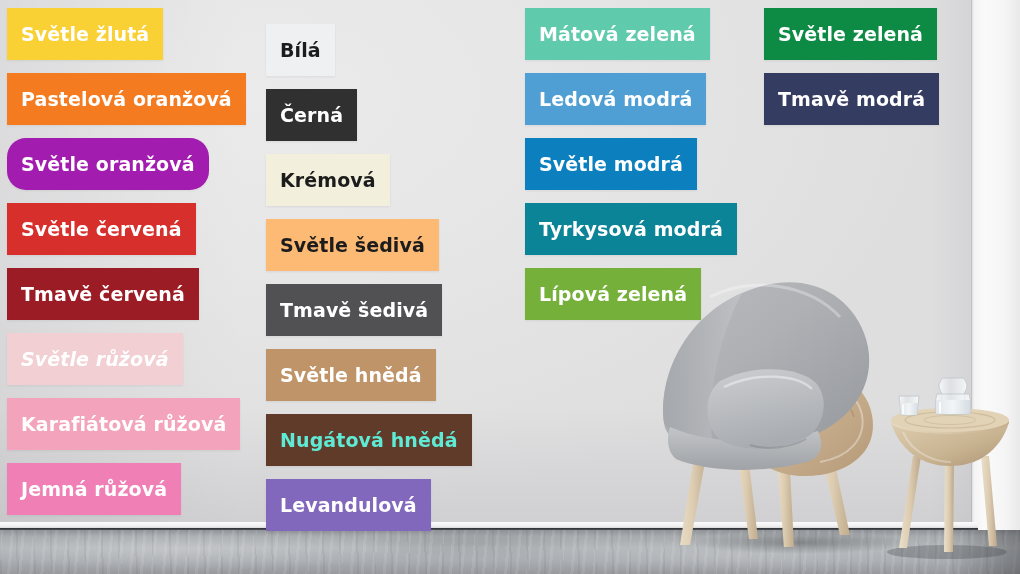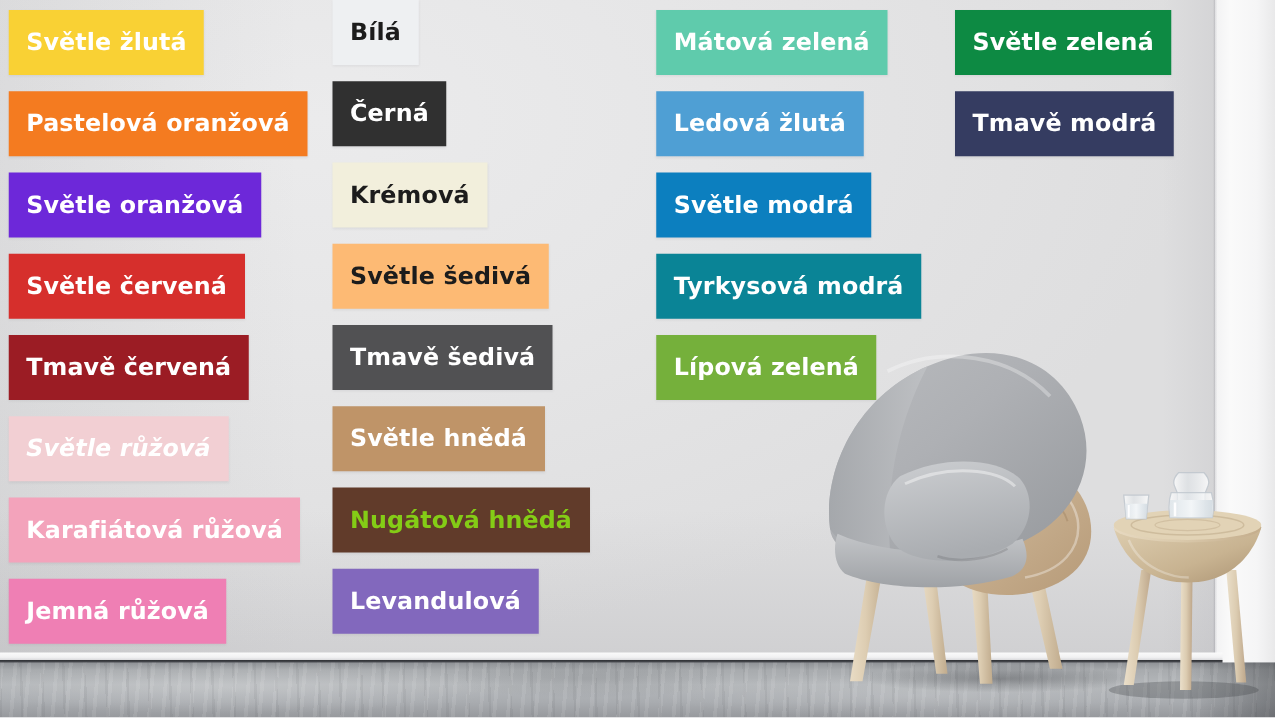--- a/index.html
+++ b/index.html
@@ -80,21 +80,21 @@
     padding:0 14px;
     margin-bottom:13px;
     font-family:"DejaVu Sans", sans-serif;
     font-weight:700;
     font-size:19px;
     letter-spacing:.1px;
     white-space:nowrap;
     box-shadow:0 1px 2px rgba(90,90,95,.10);
   }
   #col1 { left:7px;   top:8px; }
-  #col2 { left:266px; top:0; }
+  #col2 { left:266px; top:24px; }
   #col3 { left:525px; top:8px; }
   #col4 { left:764px; top:8px; }
 </style>
 </head>
 <body>
 
 <div id="scene">
 
   <div class="wall-main"></div>
   <div class="wall-shadow-left"></div>
@@ -244,40 +244,40 @@
         <path d="M14,26 L34,26 L32,45 L16,45 Z" fill="url(#glassG)" stroke="rgba(190,198,205,.85)" stroke-width="1"></path>
         <path d="M15,33 L33,33 L32,45 L16,45 Z" fill="url(#waterG)"></path>
         <path d="M18,34 L18,44" stroke="rgba(255,255,255,.9)" stroke-width="1.6"></path>
       </g>
     </svg>
   </div>
 
   <div class="col" id="col1">
       <div class="label" style="background: rgb(249, 209, 52); color: rgb(255, 255, 255);">Světle žlutá</div>
       <div class="label" style="background: rgb(244, 123, 32); color: rgb(255, 255, 255);">Pastelová oranžová</div>
-      <div class="label" style="background: #6d28d9; color: rgb(255, 255, 255);">Světle oranžová</div>
+      <div class="label" style="background: #a21caf; color: rgb(255, 255, 255); border-radius: 19px;">Světle oranžová</div>
       <div class="label" style="background: rgb(214, 47, 44); color: rgb(255, 255, 255);">Světle červená</div>
       <div class="label" style="background: rgb(155, 28, 36); color: rgb(255, 255, 255);">Tmavě červená</div>
       <div class="label" style="background: rgb(242, 207, 211); color: rgb(255, 255, 255); font-style: italic;">Světle růžová</div>
       <div class="label" style="background: rgb(243, 163, 187); color: rgb(255, 255, 255);">Karafiátová růžová</div>
       <div class="label" style="background: rgb(239, 127, 180); color: rgb(255, 255, 255);">Jemná růžová</div>
     </div>
   <div class="col" id="col2">
       <div class="label" style="background: rgb(238, 240, 242); color: rgb(28, 28, 28);">Bílá</div>
       <div class="label" style="background: rgb(48, 48, 48); color: rgb(255, 255, 255);">Černá</div>
       <div class="label" style="background: rgb(242, 239, 220); color: rgb(28, 28, 28);">Krémová</div>
       <div class="label" style="background: #fdba74; color: rgb(28, 28, 28);">Světle šedivá</div>
       <div class="label" style="background: rgb(81, 81, 83); color: rgb(255, 255, 255);">Tmavě šedivá</div>
       <div class="label" style="background: rgb(191, 148, 104); color: rgb(255, 255, 255);">Světle hnědá</div>
-      <div class="label" style="background: rgb(97, 59, 42); color: #84cc16;">Nugátová hnědá</div>
+      <div class="label" style="background: rgb(97, 59, 42); color: #5eead4;">Nugátová hnědá</div>
       <div class="label" style="background: rgb(130, 104, 189); color: rgb(255, 255, 255);">Levandulová</div>
     </div>
   <div class="col" id="col3">
       <div class="label" style="background: rgb(95, 203, 172); color: rgb(255, 255, 255);">Mátová zelená</div>
-      <div class="label" style="background: rgb(79, 159, 212); color: rgb(255, 255, 255);">Ledová žlutá</div>
+      <div class="label" style="background: rgb(79, 159, 212); color: rgb(255, 255, 255);">Ledová modrá</div>
       <div class="label" style="background: rgb(12, 127, 191); color: rgb(255, 255, 255);">Světle modrá</div>
       <div class="label" style="background: rgb(10, 132, 150); color: rgb(255, 255, 255);">Tyrkysová modrá</div>
       <div class="label" style="background: rgb(117, 176, 59); color: rgb(255, 255, 255);">Lípová zelená</div>
     </div>
   <div class="col" id="col4">
       <div class="label" style="background: rgb(13, 138, 67); color: rgb(255, 255, 255);">Světle zelená</div>
       <div class="label" style="background: rgb(53, 60, 97); color: rgb(255, 255, 255);">Tmavě modrá</div>
     </div>
 
 </div>

